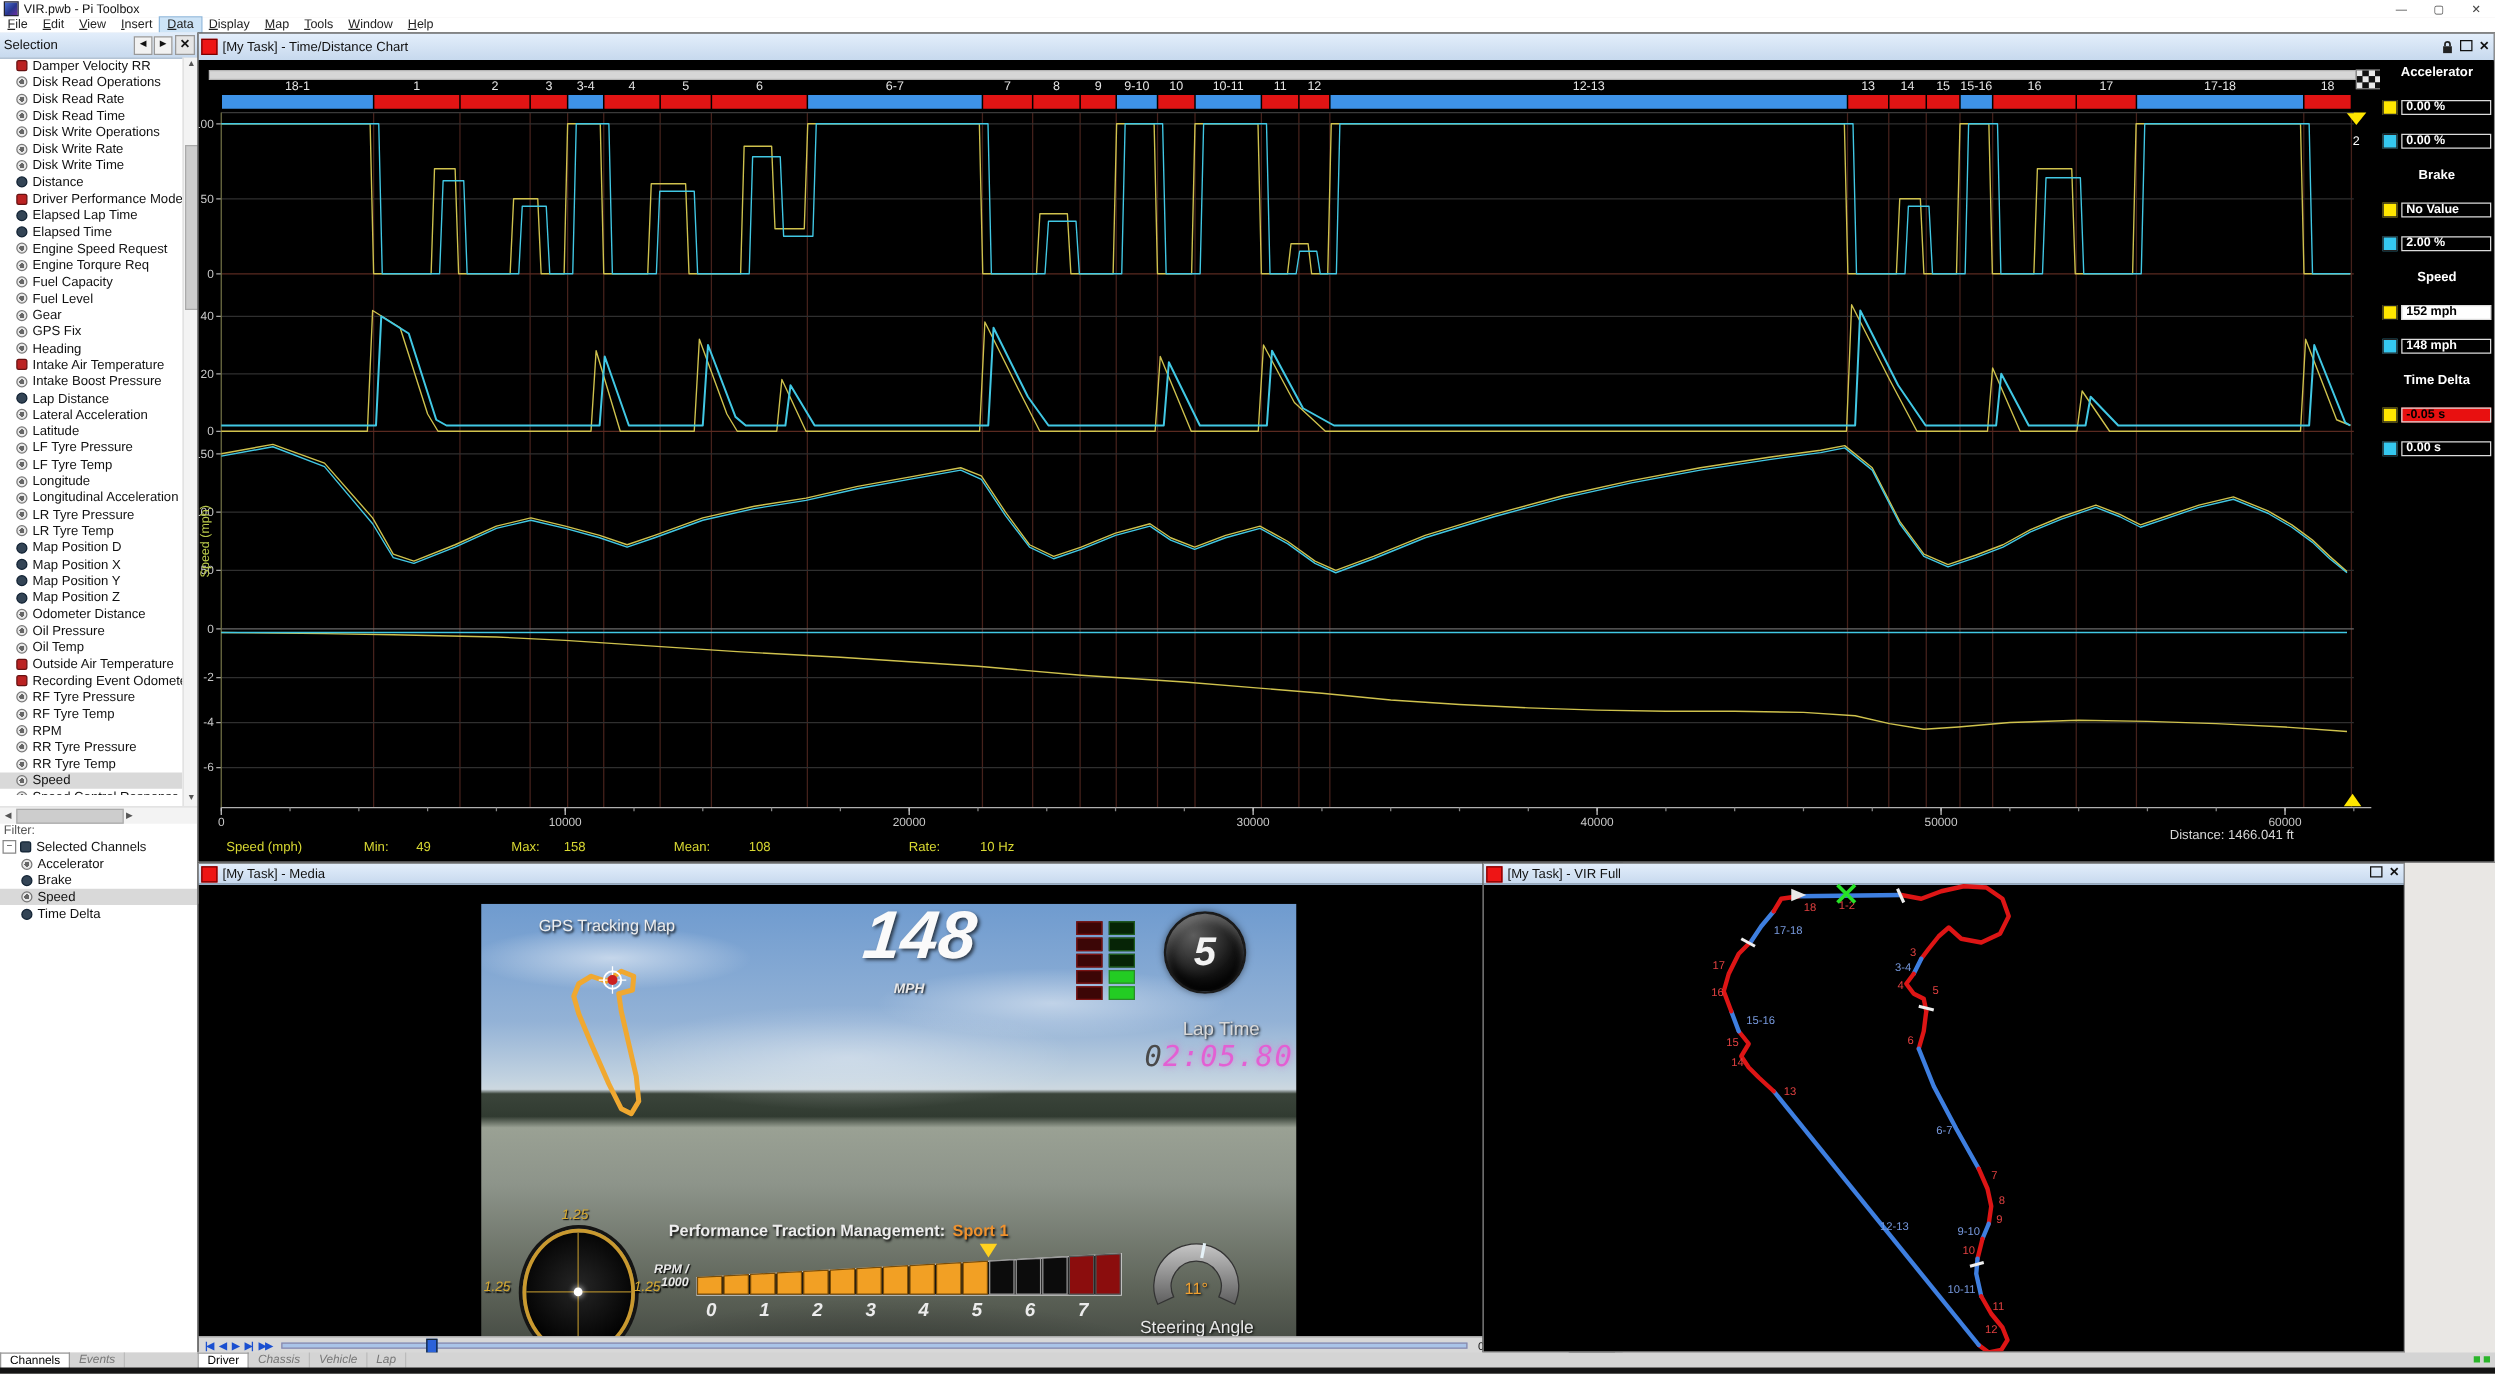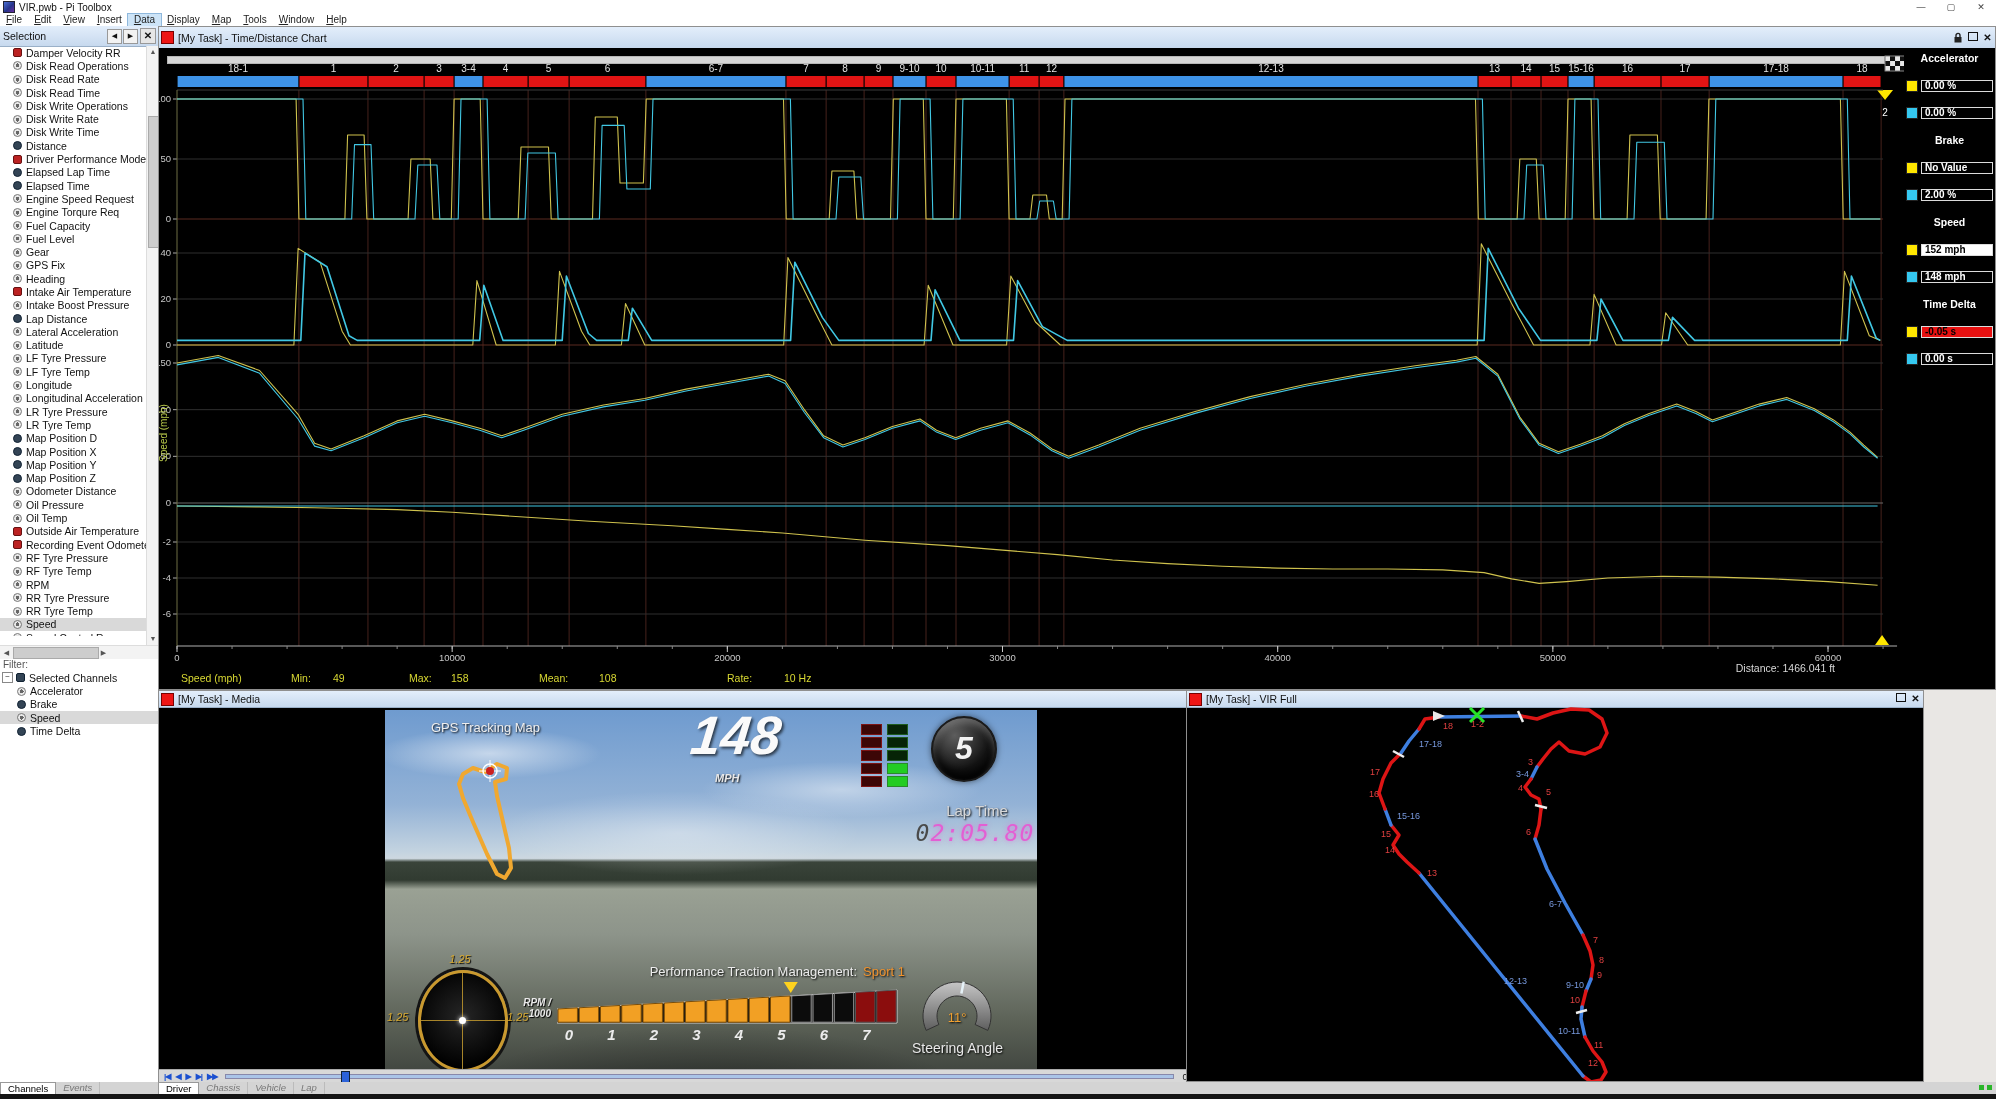--- a/index.html
+++ b/index.html
@@ -67,21 +67,21 @@
   .vgroup{margin-bottom:3px;}
   .vtitle{color:#fff;font-size:10.5px;font-weight:bold;text-align:center;height:13px;}
   .vrow{display:flex;align-items:center;height:12px;margin:15px 0;}
   .vswatch{width:10px;height:10px;margin-left:2px;flex:0 0 auto;border:1px solid #222;}
   .vval{flex:1;margin:0 2px 0 3px;border:1px solid #dcdcdc;background:#000;color:#fff;
         font-size:10px;font-weight:bold;line-height:10px;padding:0 0 0 3px;height:10px;}
 
   
   #media-panel{position:absolute;left:158px;top:690px;width:1140px;height:392px;background:#000;border:1px solid #8f8f8f;box-sizing:border-box;}
   #media-head{position:absolute;left:0;top:0;width:1096px;height:16px;}
-  #video-area{position:absolute;left:0;top:19px;width:1096px;height:362px;background:#000;overflow:hidden;padding-left:37px;}
+  #video-area{position:absolute;left:0;top:32px;width:1096px;height:362px;background:#000;overflow:hidden;padding-left:37px;}
   #video{position:absolute;left:226px;top:0;width:652px;height:362px;overflow:hidden;
      background:
        radial-gradient(ellipse 160px 36px at 16% 12%, rgba(255,255,255,.55), transparent 70%),
        radial-gradient(ellipse 200px 40px at 70% 22%, rgba(255,255,255,.45), transparent 70%),
        radial-gradient(ellipse 260px 60px at 45% 34%, rgba(255,255,255,.35), transparent 70%),
        radial-gradient(ellipse 420px 160px at 50% 118%, rgba(0,0,0,.55), transparent 70%),
        linear-gradient(#6f9bcf 0%, #93b2d6 26%, #c3d3e0 39%, #cdd8e0 41%, #3a443a 42%, #313b31 47%, #9aa194 49.5%, #8d948a 62%, #5c6257 86%, #414640 100%);}
   .hud{position:absolute;color:#eee;}
   #gps-label{left:28px;top:10px;width:145px;text-align:center;font-size:13px;text-shadow:1px 1px 2px #000;}
   #speed-big{left:258px;top:-6px;width:138px;text-align:right;font-size:54px;font-style:italic;font-weight:bold;
@@ -106,21 +106,21 @@
           border:3px solid #c9992f;box-shadow:0 0 0 3px #141414;
           background:radial-gradient(circle at 50% 45%, #262626, #000 75%);}
   #gmeter .chh{position:absolute;left:0;top:47px;width:84px;height:1px;background:#a8852a;}
   #gmeter .chv{position:absolute;left:41px;top:0;width:1px;height:96px;background:#a8852a;}
   #gmeter .dot{position:absolute;left:38px;top:44px;width:7px;height:7px;border-radius:50%;background:#fff;box-shadow:0 0 5px #fff;}
   .gval{position:absolute;font-size:11px;font-style:italic;color:#d8a92f;text-shadow:1px 1px 1px #000;}
   #g-top{left:47px;top:243px;width:56px;text-align:center;}
   #g-left{left:2px;top:301px;}
   #g-right{left:122px;top:301px;}
   #g-bottom{left:47px;top:361px;width:56px;text-align:center;}
-  #ptm{left:150px;top:254px;width:370px;text-align:right;font-size:13px;color:#ececec;text-shadow:1px 1px 2px #000;}
+  #ptm{left:150px;top:254px;width:370px;text-align:left;font-size:13px;color:#ececec;text-shadow:1px 1px 2px #000;font-weight:bold;}
   #ptm .mode{color:#f0922e;margin-left:6px;}
   #rpm-label{left:112px;top:287px;width:54px;text-align:right;font-size:10px;font-style:italic;font-weight:bold;
              color:#e8e8e8;line-height:11px;text-shadow:1px 1px 1px #000;}
   #rpm-svg{left:172px;top:268px;}
   #steer-svg{left:534px;top:266px;}
   #steer-val{left:534px;top:300px;width:76px;text-align:center;font-size:13px;font-weight:normal;color:#f0a030;text-shadow:1px 1px 2px #000;}
   #steer-label{left:500px;top:330px;width:145px;text-align:center;font-size:14px;color:#e8e8e8;text-shadow:1px 1px 2px #000;}
   #transport{position:absolute;left:0;top:378px;width:1096px;height:13px;background:#d8d8d8;border-top:1px solid #aaa;
              display:flex;align-items:center;font-size:8px;}
   .tbtn{color:#1a4fd0;font-weight:bold;margin-left:5px;letter-spacing:-1px;}

